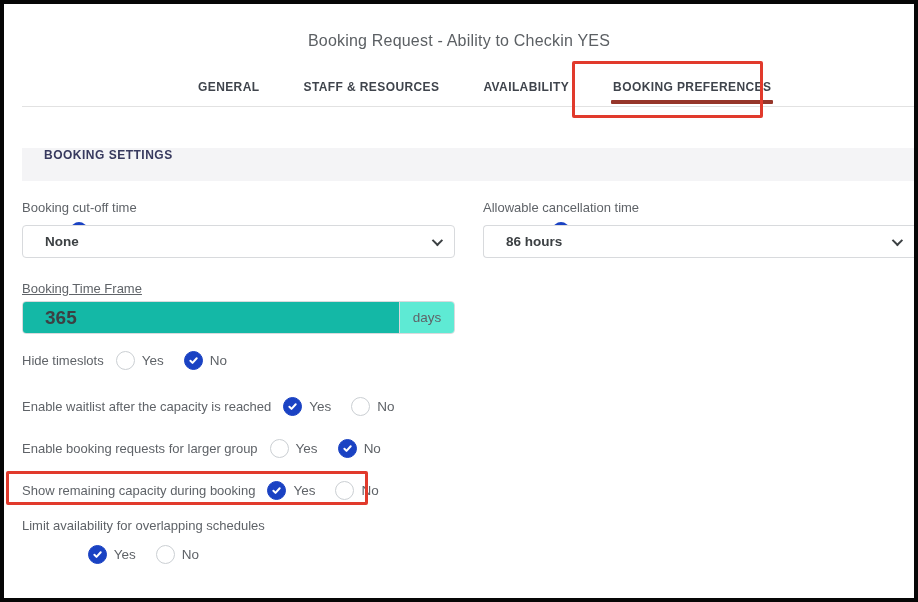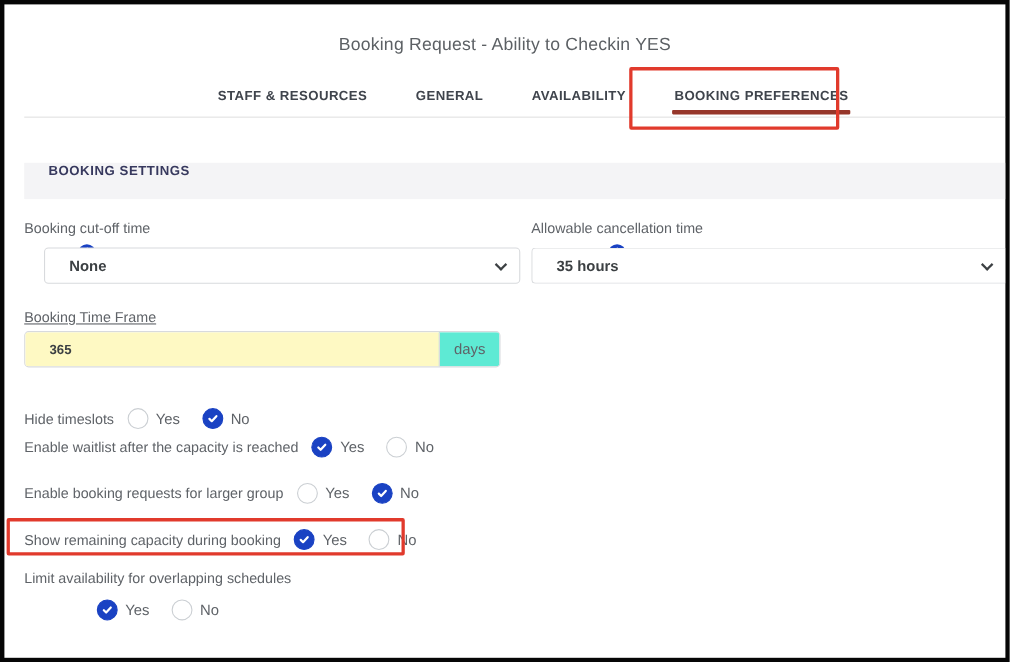--- a/index.html
+++ b/index.html
@@ -70,22 +70,22 @@
     width:8px; height:8px; border-right:2px solid #3c4043; border-bottom:2px solid #3c4043;
     transform:rotate(45deg) translateY(-2px); flex:0 0 auto;
   }
 
   .input-group {
     position:absolute; height:33px; display:flex;
     border:1px solid #d8dadd; border-radius:4px; overflow:hidden; background:#fff;
   }
   .text-input {
     flex:1; border:0; outline:none; padding-left:22px;
-    font-size:12px; font-weight:bold; color:#3c4043;
-    font-family:"Liberation Sans", sans-serif; background:#fef9c3;
+    font-size:19px; font-weight:bold; color:#3c4043;
+    font-family:"Liberation Sans", sans-serif; background:#14b8a6;
   }
   .input-addon {
     width:55px; background:#5eead4; border-left:1px solid #d8dadd;
     display:flex; align-items:center; justify-content:center;
     font-size:13.5px; color:#5f6368;
   }
 
   
   .radio-row {
     position:absolute; left:18px; height:24px;
@@ -100,40 +100,40 @@
   }
   .radio .check { display:none; width:11px; height:11px; }
   .radio .check path { stroke:#fff; stroke-width:2.2; fill:none; stroke-linecap:round; stroke-linejoin:round; }
   .radio.checked { background:#1a42c3; border-color:#1a42c3; }
   .radio.checked .check { display:block; }
   .opt-label { font-size:13.5px; color:#5f6368; }
 
   
   #label-cutoff        { left:18px;  top:196px; }
   #label-cancellation  { left:479px; top:196px; }
-  #select-cutoff       { left:18px;  top:221px; width:433px;margin-left:18px; }
+  #select-cutoff       { left:18px;  top:221px; width:433px; }
   #select-cancellation { left:479px; top:221px; right:0; border-right:0; border-top-right-radius:0; border-bottom-right-radius:0; }
   #label-timeframe     { left:18px;  top:277px;text-decoration:underline; }
   #group-timeframe     { left:18px;  top:297px; width:433px; }
-  #row-0 { top:364px; }
+  #row-0 { top:344px; }
   #row-1 { top:390px; }
   #row-2 { top:432px; }
   #row-3 { top:474px; }
   #row-4 { top:514px;flex-direction:column; }
 </style>
 </head>
 <body>
 
 <div class="page">
 
   <div class="page-title">Booking Request - Ability to Checkin YES</div>
 
   <div class="tabbar">
+    <div class="tab">GENERAL</div>
     <div class="tab">STAFF &amp; RESOURCES</div>
-    <div class="tab">GENERAL</div>
     <div class="tab">AVAILABILITY</div>
     <div class="tab active">BOOKING PREFERENCES</div>
   </div>
 
   <div class="annotation-box" id="tab-annotation"></div>
 
   <div class="section-bar">
     <span>BOOKING SETTINGS</span>
   </div>
 
@@ -144,21 +144,21 @@
   <div class="field-label" id="label-cancellation">
     <span>Allowable cancellation time</span>
     <span class="info-icon"></span>
   </div>
 
   <div class="select-box" id="select-cutoff">
     <span class="select-value">None</span>
     <span class="chevron"></span>
   </div>
   <div class="select-box" id="select-cancellation">
-    <span class="select-value">35 hours</span>
+    <span class="select-value">86 hours</span>
     <span class="chevron"></span>
   </div>
 
   <div class="field-label" id="label-timeframe">
     <span>Booking Time Frame</span>
     <span class="info-icon"></span>
   </div>
   <div class="input-group" id="group-timeframe">
     <input class="text-input" type="text" value="365" style="">
     <span class="input-addon">days</span>

